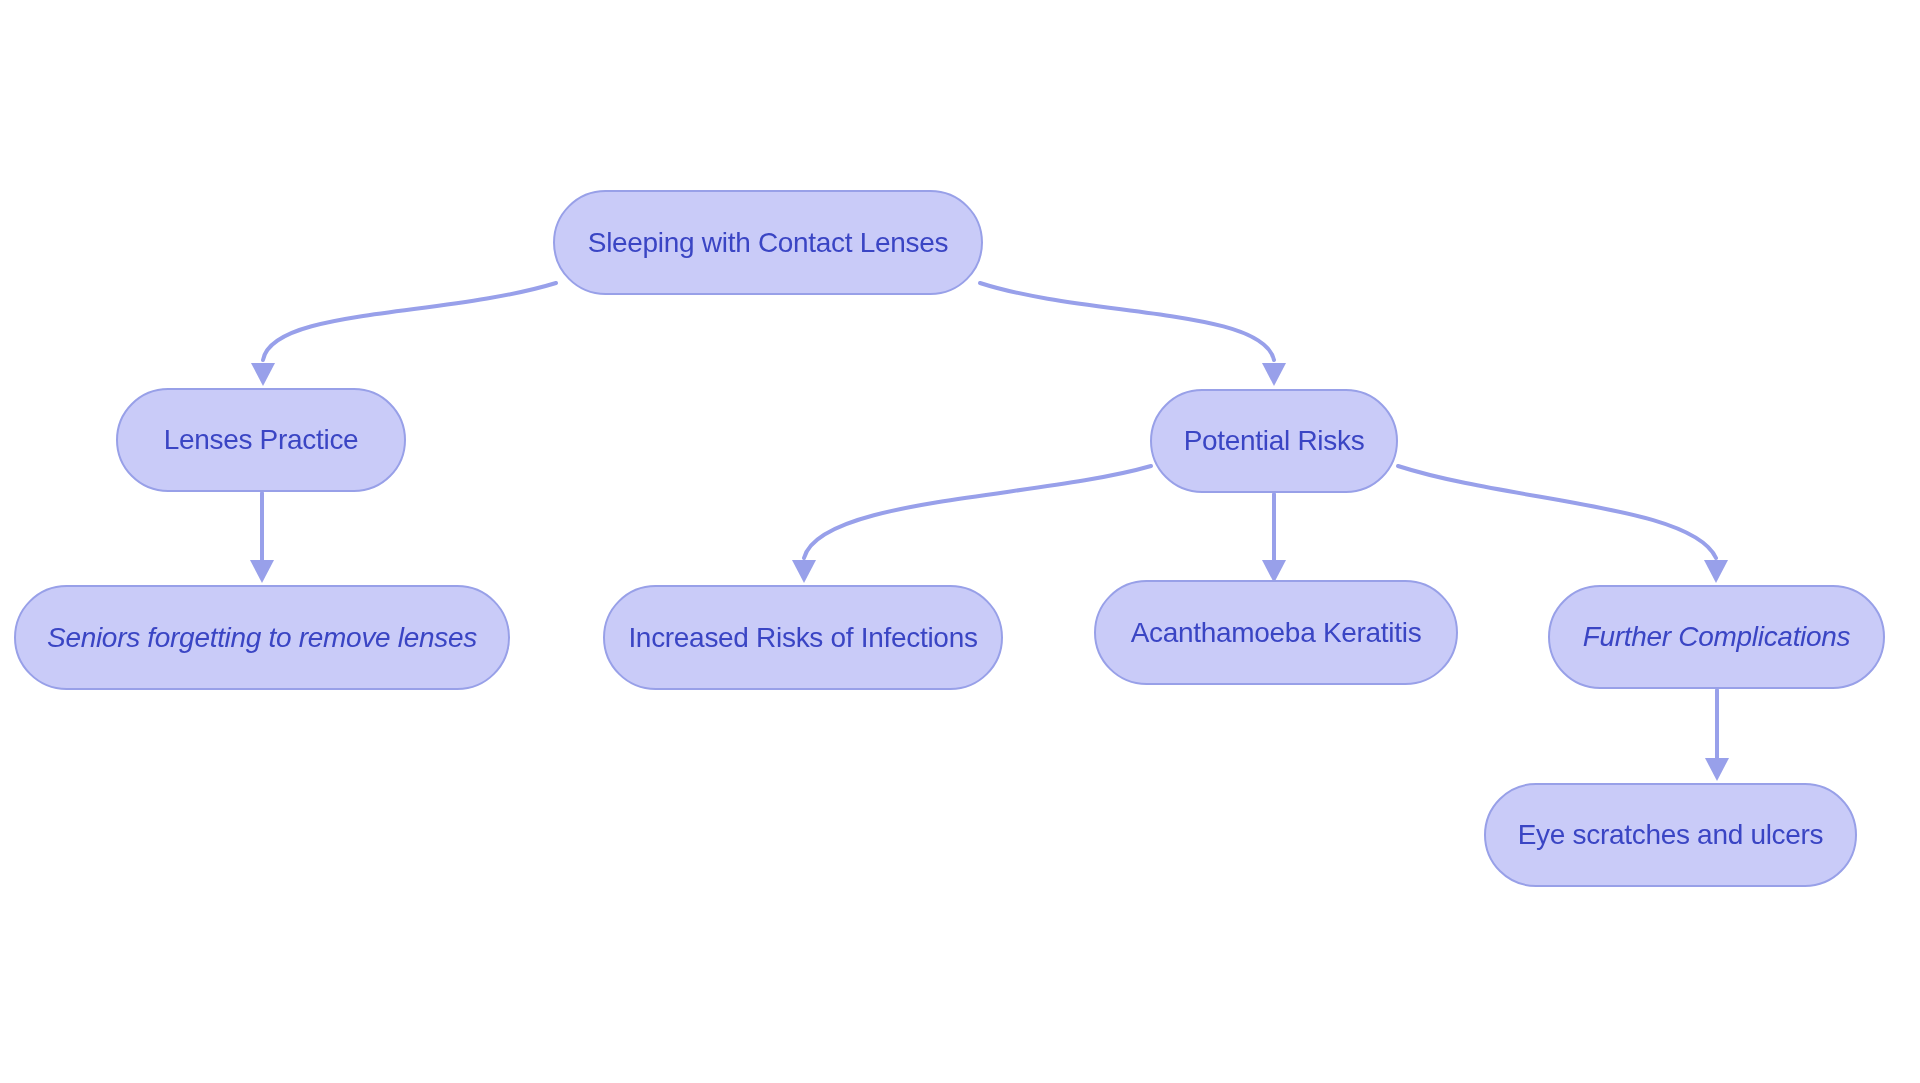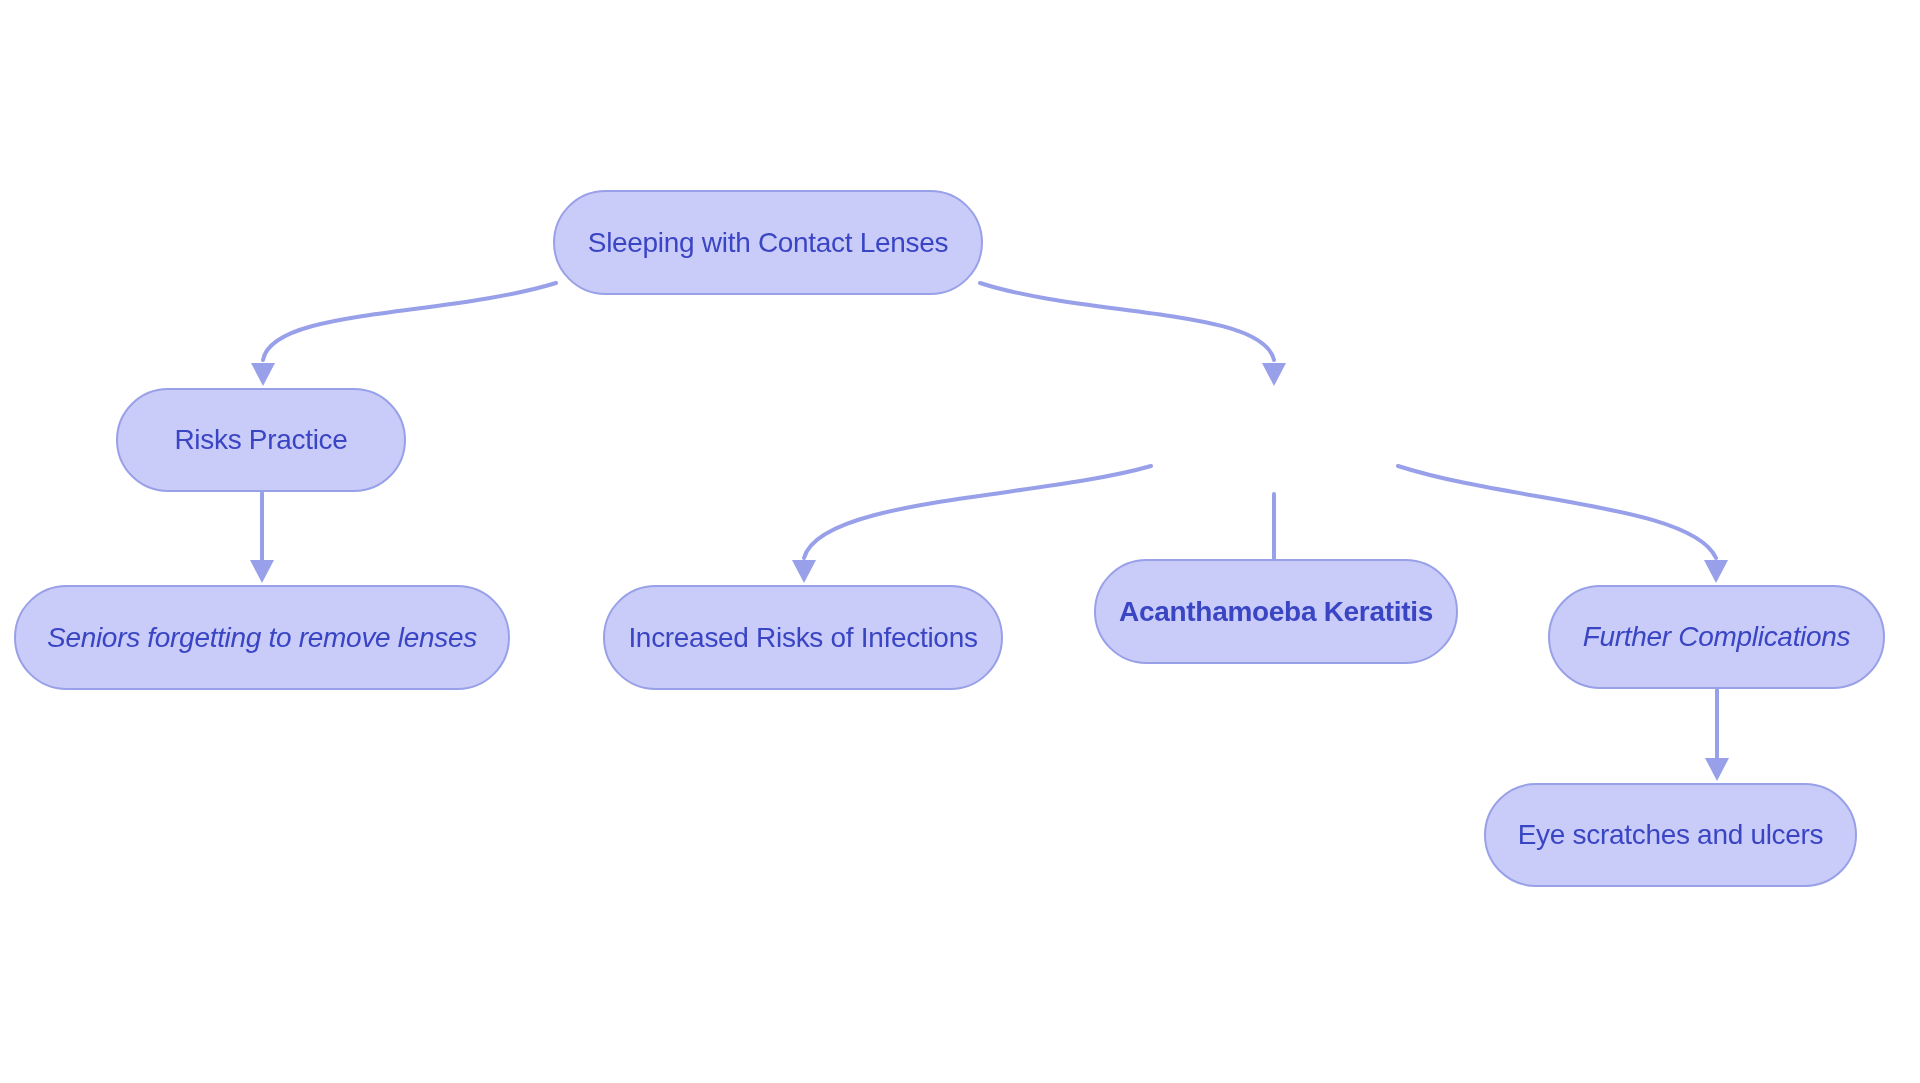--- a/index.html
+++ b/index.html
@@ -73,26 +73,27 @@
 
     <path class="edge" d="M 1398 466 C 1510 502, 1692 505, 1716 558"></path>
     <polygon class="arrowhead" points="1704,560 1728,560 1716,583"></polygon>
 
     <path class="edge" d="M 1717 690 L 1717 759"></path>
     <polygon class="arrowhead" points="1705,758 1729,758 1717,781"></polygon>
   </svg>
 
   <div class="node" style="left:553px; top:190px; width:430px; height:105px;">Sleeping with Contact Lenses</div>
 
-  <div class="node" style="left:116px; top:388px; width:290px; height:104px;">Risks Practice</div>
+  <div class="node" style="left:116px; top:388px; width:290px; height:104px;">Lenses Practice</div>
 
+  <div class="node" style="left:1150px; top:389px; width:248px; height:104px;">Potential Risks</div>
 
   <div class="node" style="left:14px; top:585px; width:496px; height:105px;font-style:italic;">Seniors forgetting to remove lenses</div>
 
   <div class="node" style="left:603px; top:585px; width:400px; height:105px;">Increased Risks of Infections</div>
 
-  <div class="node" style="left:1094px; top:559px; width:364px; height:105px;font-weight:bold;">Acanthamoeba Keratitis</div>
+  <div class="node" style="left:1094px; top:580px; width:364px; height:105px;">Acanthamoeba Keratitis</div>
 
   <div class="node" style="left:1548px; top:585px; width:337px; height:104px;font-style:italic;">Further Complications</div>
 
   <div class="node" style="left:1484px; top:783px; width:373px; height:104px;">Eye scratches and ulcers</div>
 
 </div>
 
 </body></html>

